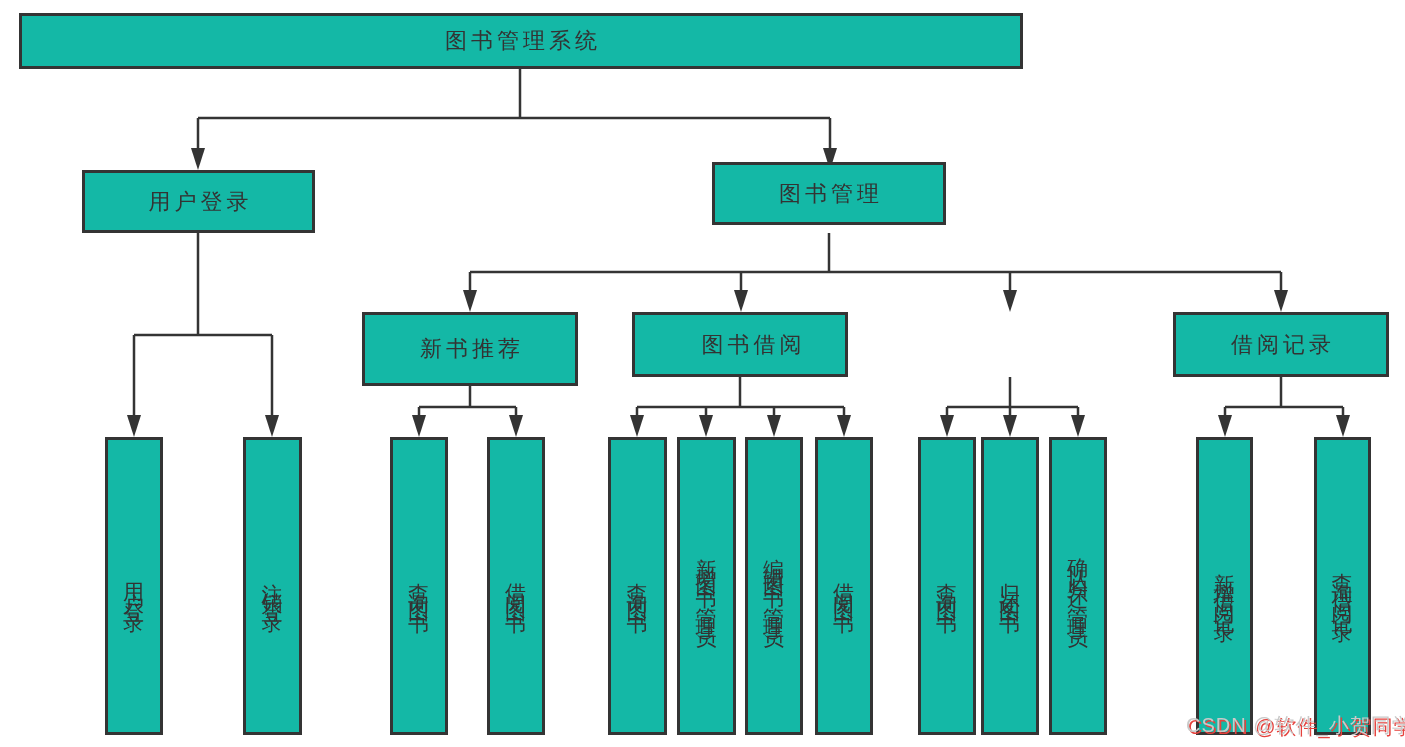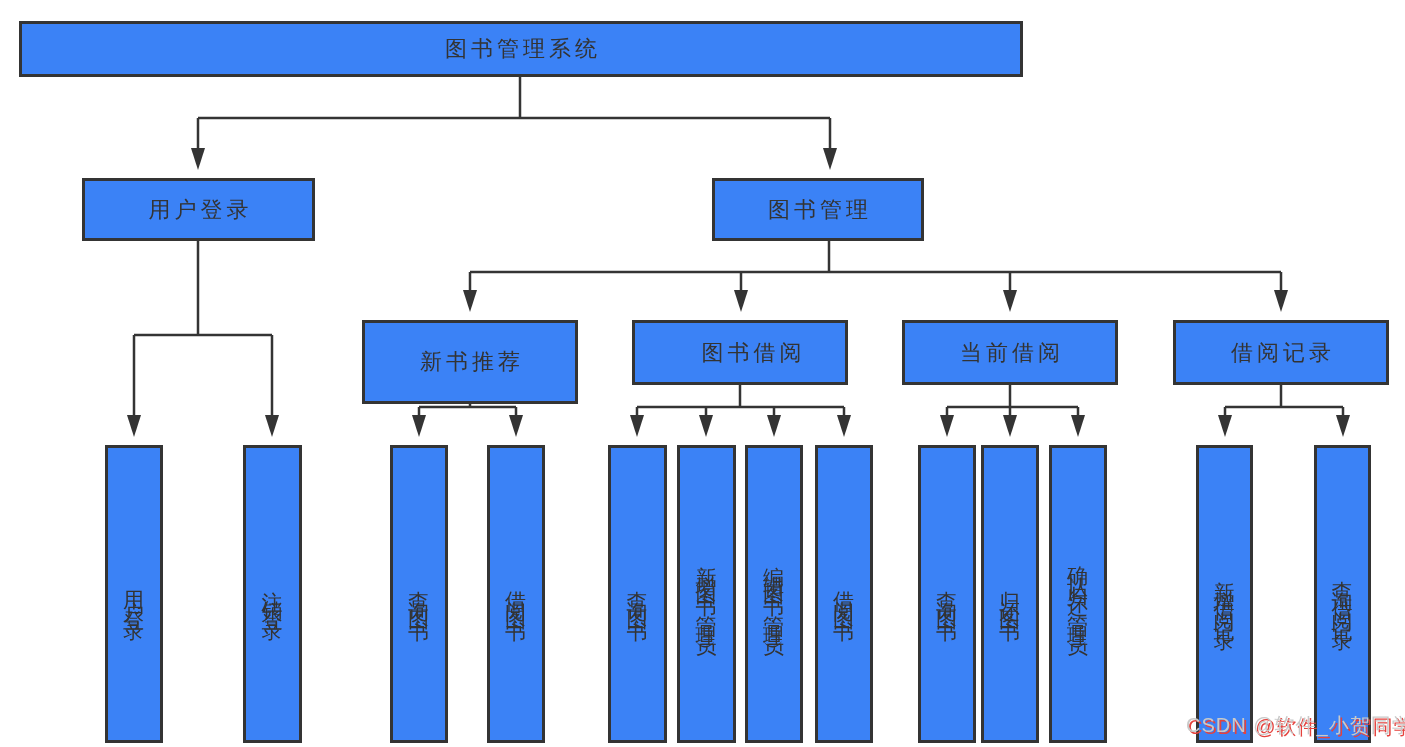--- a/index.html
+++ b/index.html
@@ -28,26 +28,25 @@
     fill: none;
   }
   .connectors polygon {
     fill: #343434;
     stroke: none;
   }
   .node {
     position: absolute;
     box-sizing: border-box;
     border: 3px solid #343434;
-    background: #3b82f6;
+    background: #14b8a6;
     display: flex;
     align-items: center;
     justify-content: center;
     text-align: center;
-    margin-top: 8px;
   }
   .h-label {
     font-size: 22px;
     letter-spacing: 4px;
     white-space: nowrap;
     color: #333333;
     text-indent: 4px;
   }
   .v-label {
     writing-mode: vertical-rl;
@@ -125,32 +124,29 @@
     </g>
   </svg>
 
   <div class="node" style="left:19px; top:13px; width:1004px; height:56px;">
     <span class="h-label">图书管理系统</span>
   </div>
 
   <div class="node" style="left:82px; top:170px; width:233px; height:63px;">
     <span class="h-label">用户登录</span>
   </div>
-  <div class="node" style="left:712px; top:170px; width:212px; height:63px;">
+  <div class="node" style="left:712px; top:162px; width:234px; height:63px;">
     <span class="h-label">图书管理</span>
   </div>
 
-  <div class="node" style="left:362px; top:312px; width:216px; height:84px;text-align:center;">
+  <div class="node" style="left:362px; top:312px; width:216px; height:74px;text-align:center;">
     <span class="h-label">新书推荐</span>
   </div>
   <div class="node" style="left:632px; top:312px; width:216px; height:65px;padding-left:23px;">
     <span class="h-label">图书借阅</span>
-  </div>
-  <div class="node" style="left:902px; top:312px; width:216px; height:65px;">
-    <span class="h-label">当前借阅</span>
   </div>
   <div class="node" style="left:1173px; top:312px; width:216px; height:65px;font-family:Liberation Serif, serif;">
     <span class="h-label">借阅记录</span>
   </div>
 
   <div class="node" style="left:105px; top:437px; width:58px; height:298px;">
     <span class="v-label">用户登录</span>
   </div>
   <div class="node" style="left:243px; top:437px; width:59px; height:298px;">
     <span class="v-label">注销登录</span>

